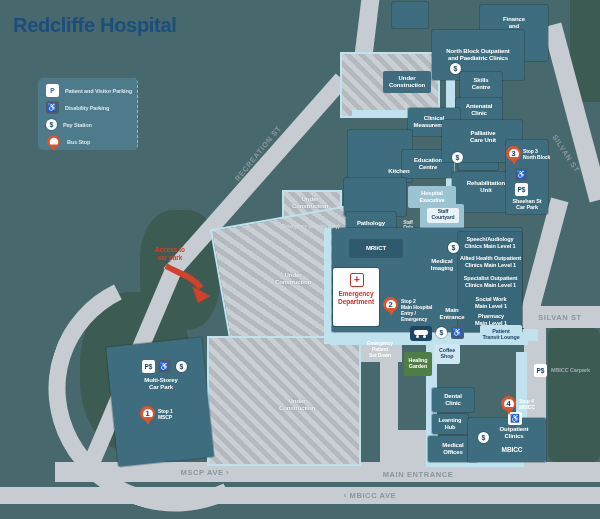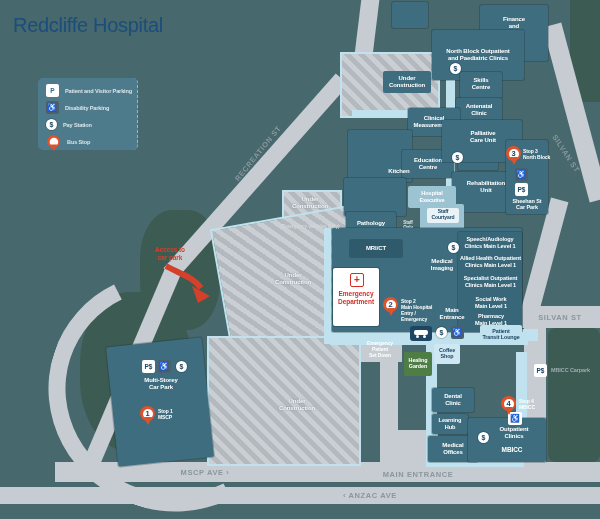--- a/index.html
+++ b/index.html
@@ -24,21 +24,21 @@
   .sqd{background:#4e5f69;color:#fff;font-size:8px;}
   .circ{position:absolute;width:11px;height:11px;border-radius:50%;background:#fff;color:#1d4460;
       font-size:7px;font-weight:700;text-align:center;line-height:11px;box-shadow:0 0 0 1px rgba(17,42,56,.25);}
   .pin{position:absolute;width:15px;height:15px;background:#df532c;border-radius:50%;z-index:30;}
   .pin::after{content:"";position:absolute;left:3.5px;top:11px;border-left:4px solid transparent;
       border-right:4px solid transparent;border-top:8px solid #df532c;}
   .pin-n{position:absolute;left:2.5px;top:2.5px;width:10px;height:10px;background:#fff;border-radius:50%;
       color:#173a5a;font-size:7.5px;font-weight:700;line-height:10px;text-align:center;}
   .ring{position:absolute;left:48px;top:272px;width:215px;height:205px;border:17px solid transparent;
       border-left-color:#c6ccd1;border-bottom-color:#c6ccd1;border-radius:50%;transform:rotate(18deg);}
-  .title{position:absolute;left:13px;top:14px;font-size:20px;font-weight:400;color:#1b4d7d;letter-spacing:-.3px;}
+  .title{position:absolute;left:13px;top:14px;font-size:20px;font-weight:700;color:#1b4d7d;letter-spacing:-.3px;}
   .legend{position:absolute;left:38px;top:78px;width:100px;height:72px;background:#4d7b8c;border-radius:5px;
       border-right:1px dashed rgba(255,255,255,.45);padding:4px 0 0 8px;box-sizing:border-box;}
   .lrow{display:flex;align-items:center;gap:6px;height:17px;}
   .lrow .lt{color:#d9e6ea;font-size:5.6px;font-weight:700;white-space:nowrap;letter-spacing:-.15px;}
   .lrow .sq,.lrow .circ,.lrow .pin{position:static;flex:none;}
   .lrow .pin{transform:scale(.85);}
   .ed{position:absolute;left:333px;top:268px;width:46px;height:58px;background:#fff;border-radius:2px;
       box-shadow:0 0 0 1px rgba(17,42,56,.3);}
   .cross{position:absolute;left:17px;top:5px;width:12px;height:12px;border:1.5px solid #d22d26;border-radius:2px;
       color:#d22d26;font-weight:800;font-size:10px;line-height:11px;text-align:center;}
@@ -254,21 +254,21 @@
       <span class="pin-n">4</span>
     </div>
   <div class="t tl" style="left:519px;top:399px;width:30px;font-size:5px;text-align:left;">Stop 4
 MBICC</div>
 
   <div class="street" style="left:213px;top:149px;width:90px;transform:rotate(-51deg);">RECREATION ST</div>
   <div class="street" style="left:526px;top:149px;width:80px;transform:rotate(57deg);">SILVAN ST</div>
   <div class="street" style="left:524px;top:313px;width:72px;">SILVAN ST</div>
   <div class="street" style="left:160px;top:468px;width:90px;">MSCP AVE ›</div>
   <div class="street" style="left:370px;top:470px;width:96px;">MAIN ENTRANCE</div>
-  <div class="street" style="left:325px;top:491px;width:90px;">‹ ANZAC AVE</div>
+  <div class="street" style="left:325px;top:491px;width:90px;">‹ MBICC AVE</div>
 
   <div class="title">Redcliffe Hospital</div>
   <div class="legend">
     <div class="lrow">
       <span class="sq" style="color:#2a6a8c;">P</span>
       <span class="lt">Patient and Visitor Parking</span>
     </div>
     <div class="lrow">
       <span class="sq sqd">♿</span>
       <span class="lt">Disability Parking</span>

